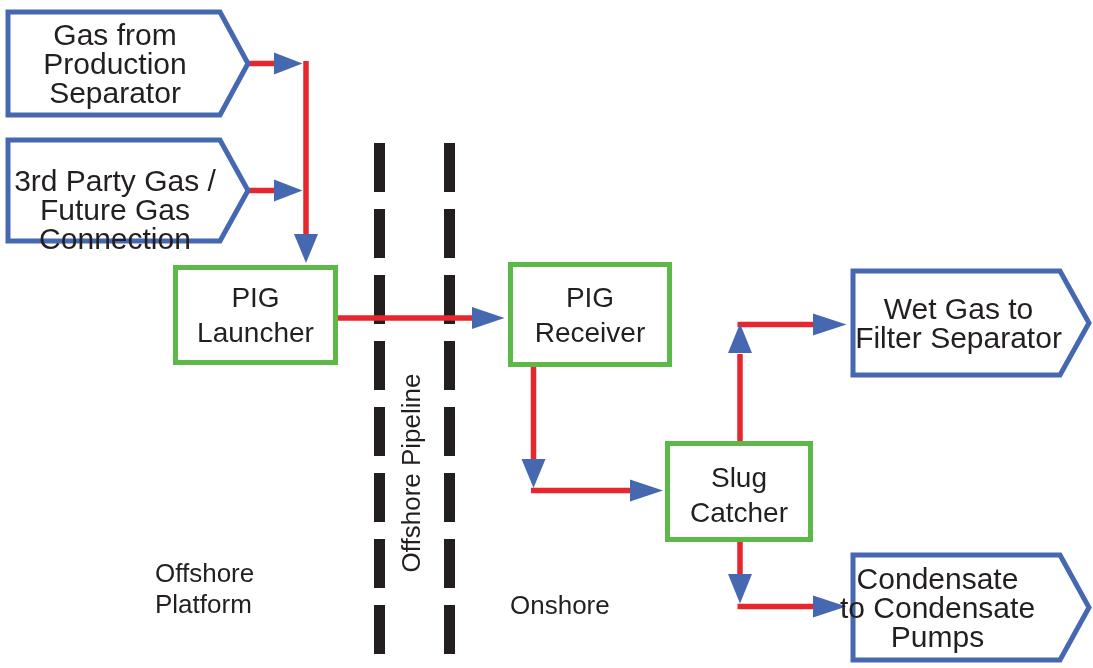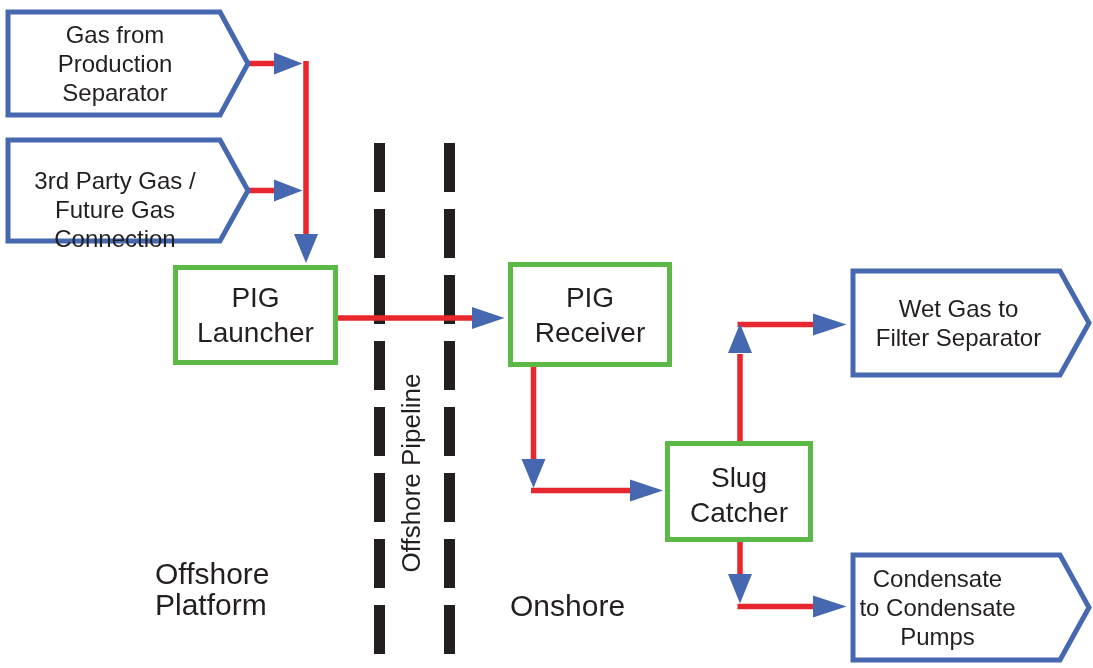--- a/index.html
+++ b/index.html
@@ -5,24 +5,24 @@
   html, body { margin:0; padding:0; background:#ffffff; }
   .canvas {
     position:relative; width:1093px; height:668px; background:#ffffff;
     font-family:"Liberation Sans", sans-serif; overflow:hidden;
   }
   svg.layer { position:absolute; left:0; top:0; width:1093px; height:668px; }
   .t {
     position:absolute; display:flex; align-items:center; justify-content:center;
     text-align:center; white-space:pre-line; color:#231f20;
   }
-  .banner-t { font-size:24px; line-height:29px; }
+  .banner-t { font-size:30px; line-height:29px; }
   .box-t   { font-size:28px; line-height:35px; }
   .zone {
-    position:absolute; color:#231f20; font-size:30px; line-height:31px;
+    position:absolute; color:#231f20; font-size:26px; line-height:31px;
     white-space:pre-line;
   }
   .pipeline-t {
     position:absolute; left:411px; top:473px;
     transform:translate(-50%,-50%) rotate(-90deg);
     transform-origin:center center;
     white-space:nowrap; color:#231f20; font-size:26px;
   }
 </style>
 </head>

